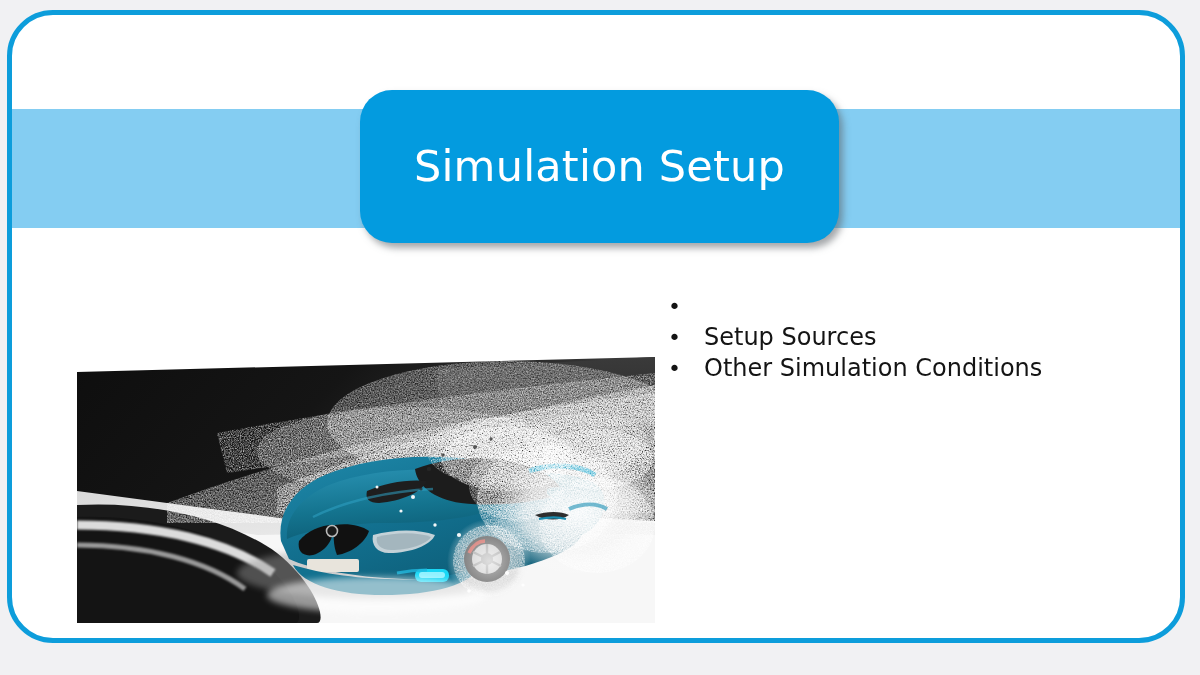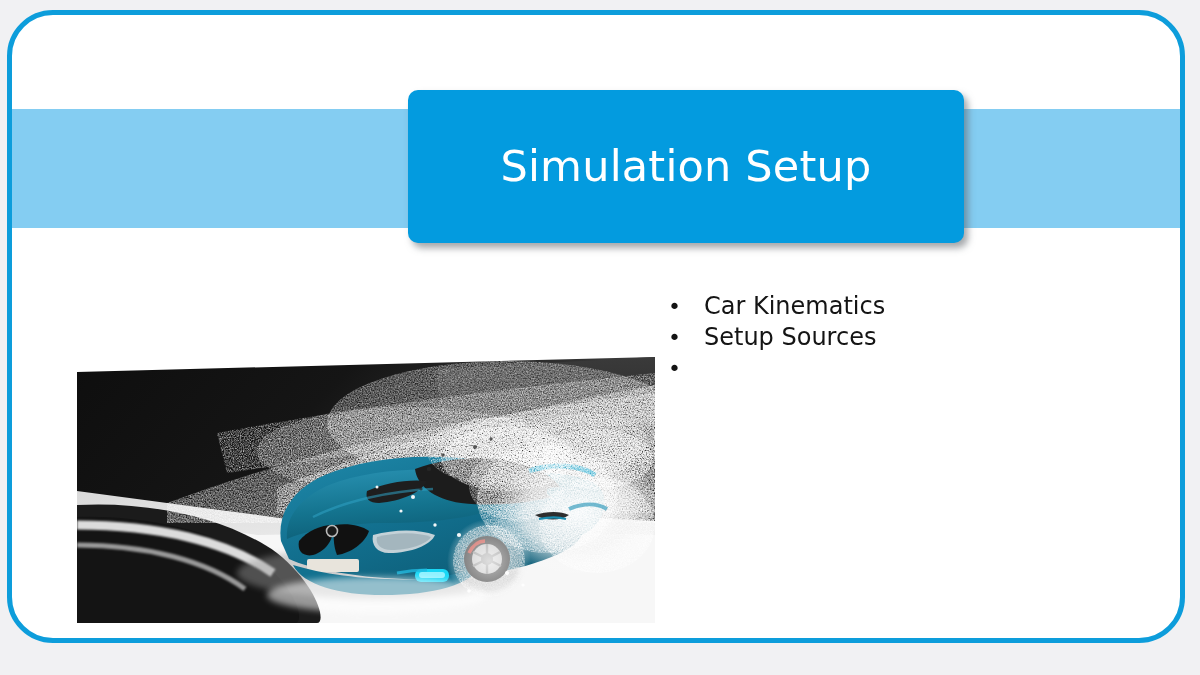--- a/index.html
+++ b/index.html
@@ -41,29 +41,28 @@
     width: 100%;
     height: 119px;
     background: #84cdf2;
   }
 
   
   .title-box {
     position: absolute;
     left: 348px;
     top: 75px;
-    width: 556px;
+    width: 479px;
     height: 153px;
     background: #039bdf;
-    border-radius: 10px;
+    border-radius: 32px;
     box-shadow: 4px 5px 7px rgba(90, 95, 100, 0.55);
     display: flex;
     align-items: center;
     justify-content: center;
-    margin-left: 48px;
   }
 
   .title-text {
     color: #ffffff;
     font-size: 43px;
     font-weight: 400;
     letter-spacing: 0.2px;
     line-height: 1;
     white-space: nowrap;
   }
@@ -353,28 +352,28 @@
           <ellipse cx="300" cy="322" rx="110" ry="18" fill="#ffffff" opacity="0.55" filter="url(#softBlur)"></ellipse>
         </g>
       </svg>
 
     </div>
 
     <div class="bullet-list">
 
       <div class="bullet-row">
         <span class="bullet-dot">•</span>
-        <span class="bullet-label">Car Kinematics</span>
       </div>
 
       <div class="bullet-row">
         <span class="bullet-dot">•</span>
         <span class="bullet-label">Setup Sources</span>
       </div>
 
       <div class="bullet-row">
         <span class="bullet-dot">•</span>
+        <span class="bullet-label">Other Simulation Conditions</span>
       </div>
 
     </div>
 
   </div>
 </div>
 
 </body></html>

